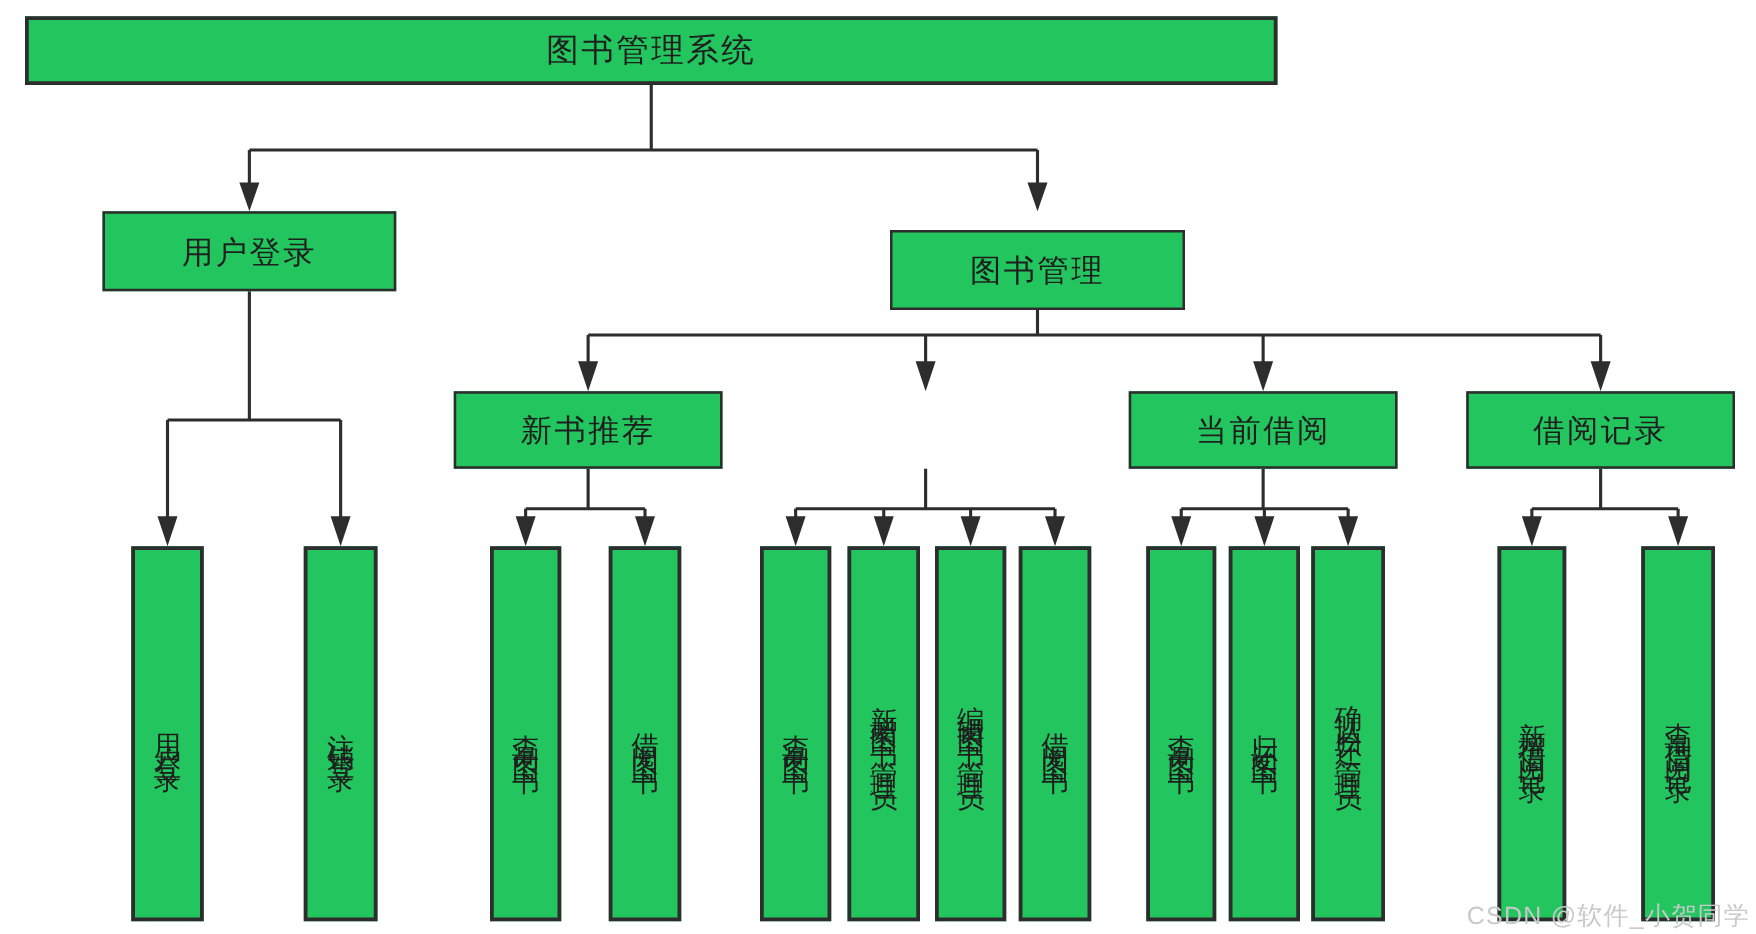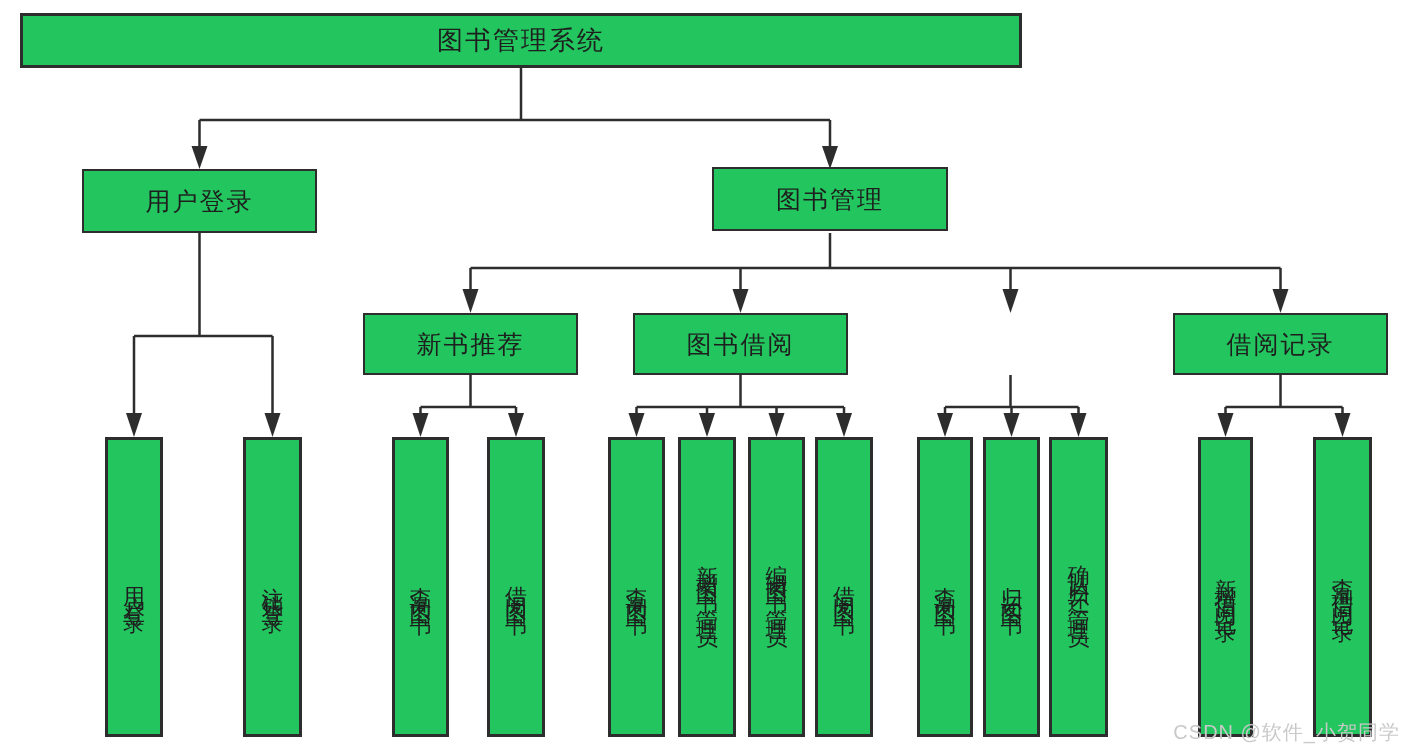--- a/index.html
+++ b/index.html
@@ -100,29 +100,29 @@
     </g>
   </svg>
 
   <div class="box thick h-root" style="left:20px;top:13px;width:1002px;height:55px">
     <span>图书管理系统</span>
   </div>
 
   <div class="box h-node" style="left:82px;top:169px;width:235px;height:64px">
     <span>用户登录</span>
   </div>
-  <div class="box h-node" style="left:712px;top:167px;width:236px;height:64px">
+  <div class="box h-node" style="left:712px;top:184px;width:236px;height:64px">
     <span>图书管理</span>
   </div>
 
   <div class="box h-node" style="left:363px;top:313px;width:215px;height:62px">
     <span>新书推荐</span>
   </div>
-  <div class="box h-node" style="left:633px;top:313px;width:215px;height:62px">
-    <span>图书借阅</span>
+  <div class="box h-node" style="left:903px;top:313px;width:215px;height:62px">
+    <span>当前借阅</span>
   </div>
   <div class="box h-node" style="left:1173px;top:313px;width:215px;height:62px">
     <span>借阅记录</span>
   </div>
 
   <div class="box thick v-node" style="left:105px;top:437px;width:58px;height:300px">
     <span>用户登录</span>
   </div>
   <div class="box thick v-node" style="left:243px;top:437px;width:59px;height:300px">
     <span>注销登录</span>

